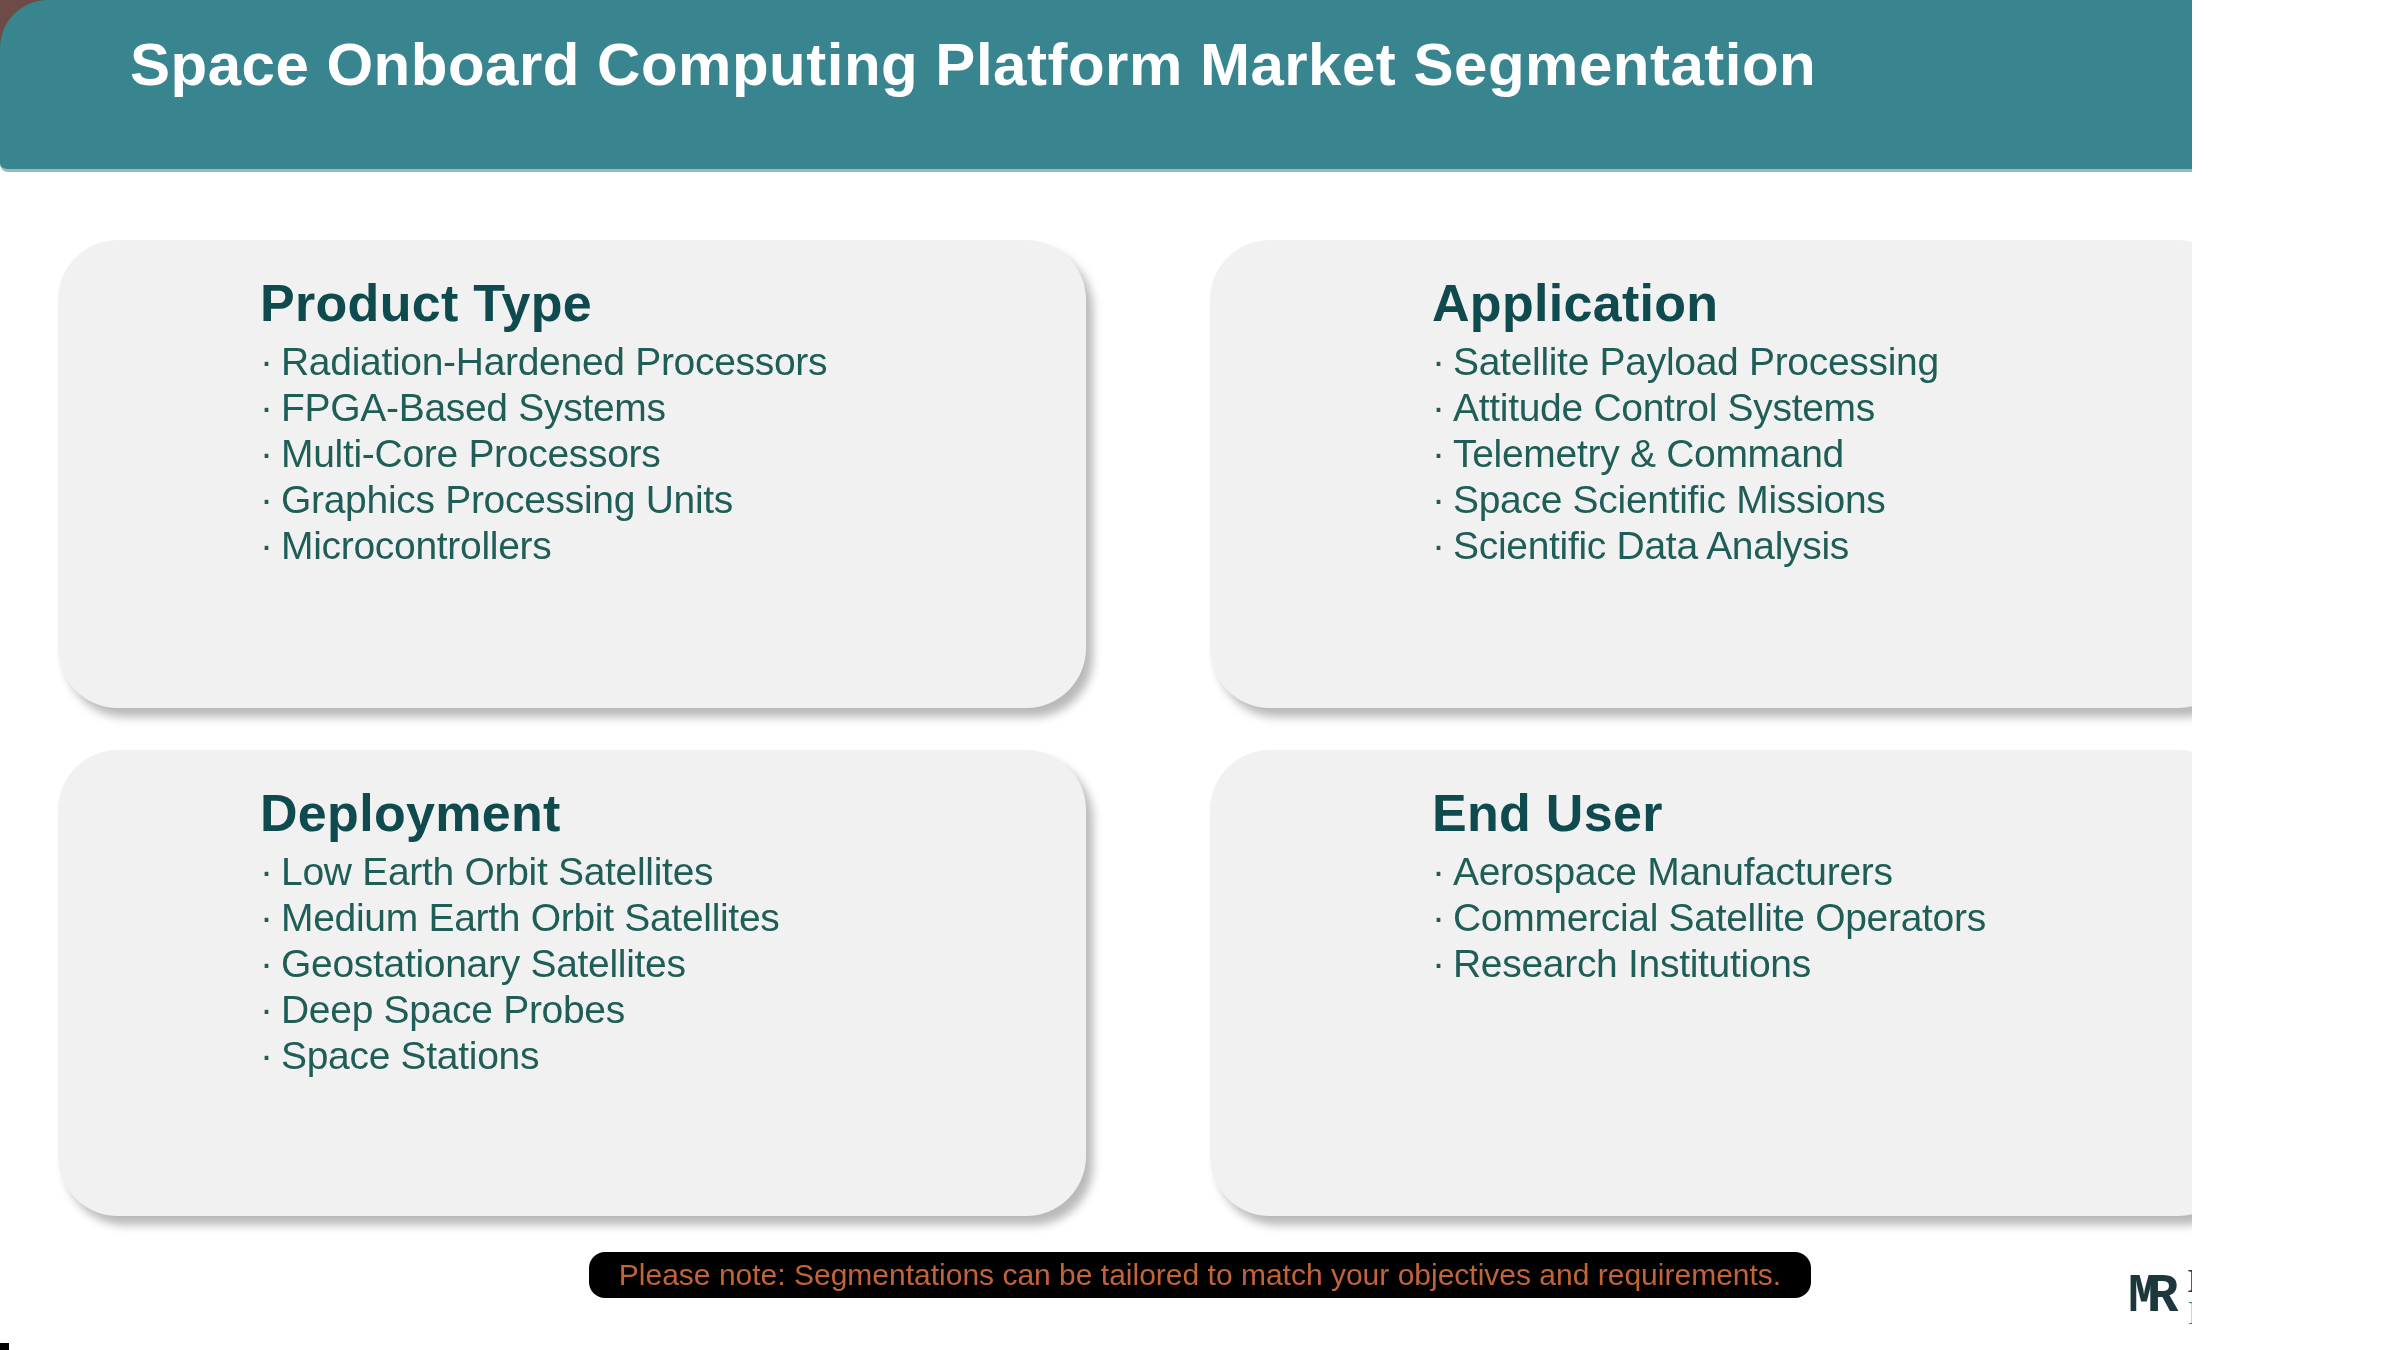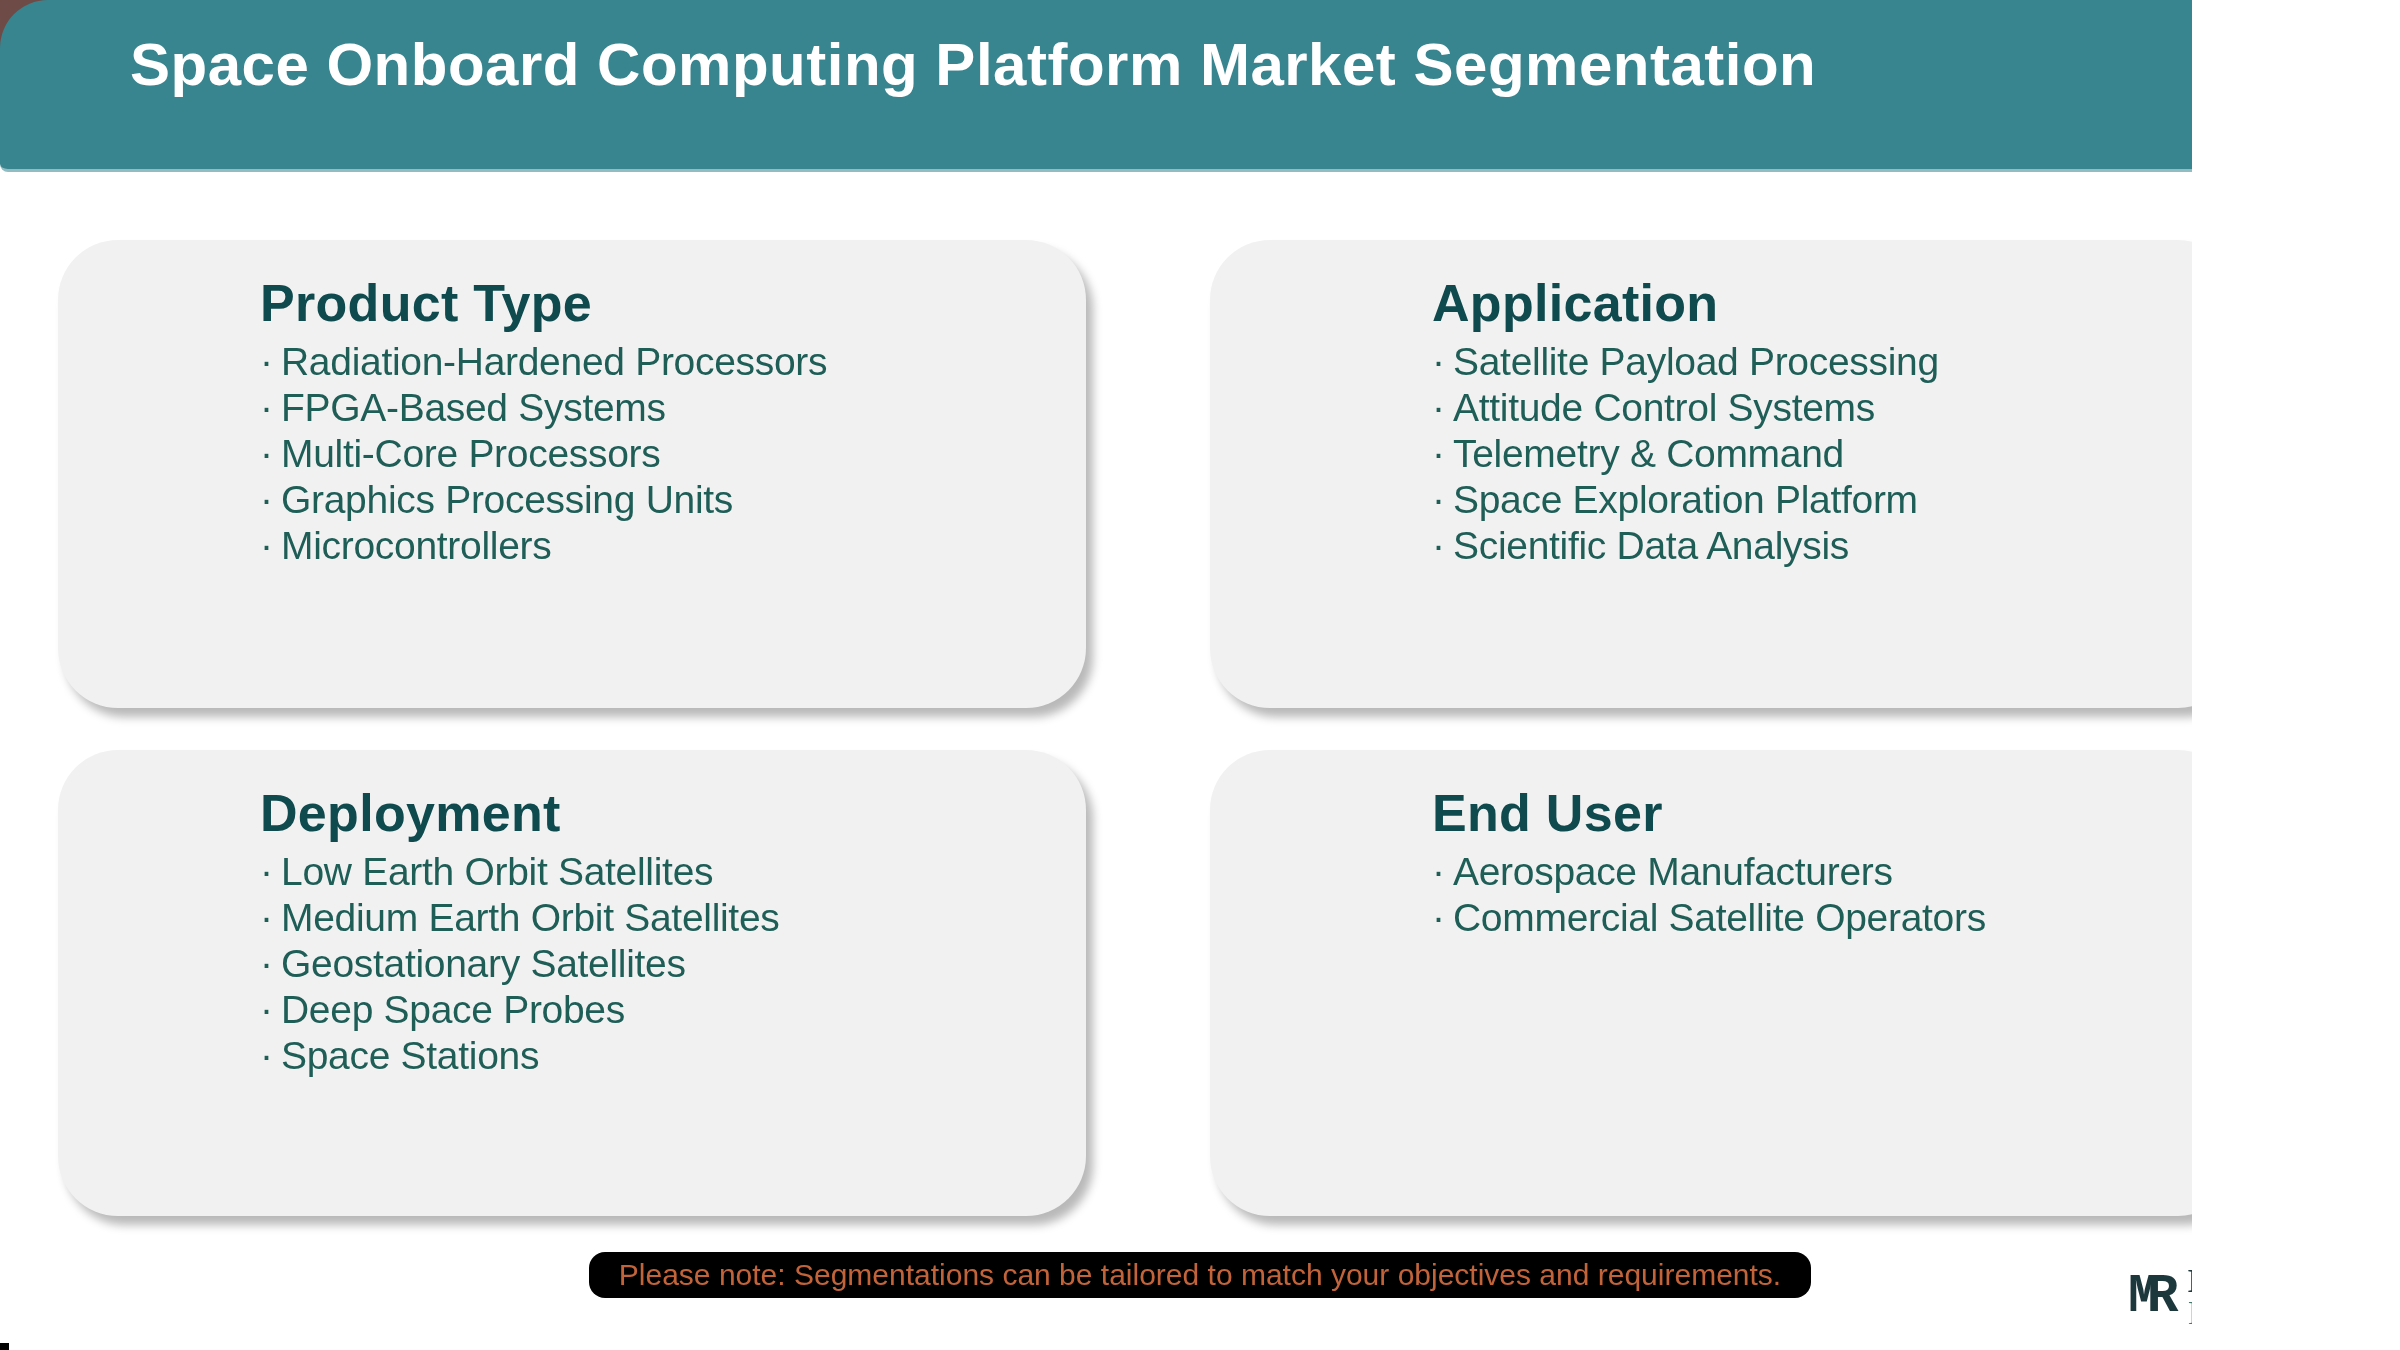--- a/index.html
+++ b/index.html
@@ -96,41 +96,42 @@
       <li><span class="bullet">·</span><span>Microcontrollers</span></li>
     </ul>
   </section>
 
   <section class="card col-right row-top">
     <h2>Application</h2>
     <ul>
       <li><span class="bullet">·</span><span>Satellite Payload Processing</span></li>
       <li><span class="bullet">·</span><span>Attitude Control Systems</span></li>
       <li><span class="bullet">·</span><span>Telemetry &amp; Command</span></li>
-      <li><span class="bullet">·</span><span>Space Exploration Platform</span></li>
+      <li><span class="bullet">·</span><span>Space Scientific Missions</span></li>
       <li><span class="bullet">·</span><span>Scientific Data Analysis</span></li>
     </ul>
   </section>
 
   <section class="card col-left row-bottom">
     <h2>Deployment</h2>
     <ul>
       <li><span class="bullet">·</span><span>Low Earth Orbit Satellites</span></li>
       <li><span class="bullet">·</span><span>Medium Earth Orbit Satellites</span></li>
       <li><span class="bullet">·</span><span>Geostationary Satellites</span></li>
       <li><span class="bullet">·</span><span>Deep Space Probes</span></li>
       <li><span class="bullet">·</span><span>Space Stations</span></li>
     </ul>
   </section>
 
   <section class="card col-right row-bottom">
     <h2>End User</h2>
     <ul>
       <li><span class="bullet">·</span><span>Aerospace Manufacturers</span></li>
       <li><span class="bullet">·</span><span>Commercial Satellite Operators</span></li>
+      <li><span class="bullet">·</span><span>Research Institutions</span></li>
     </ul>
   </section>
 
   <div class="note">
     <span>Please note: Segmentations can be tailored to match your objectives and requirements.</span>
   </div>
 
 
   <div class="logo">
     <div class="monogram">MR</div>

